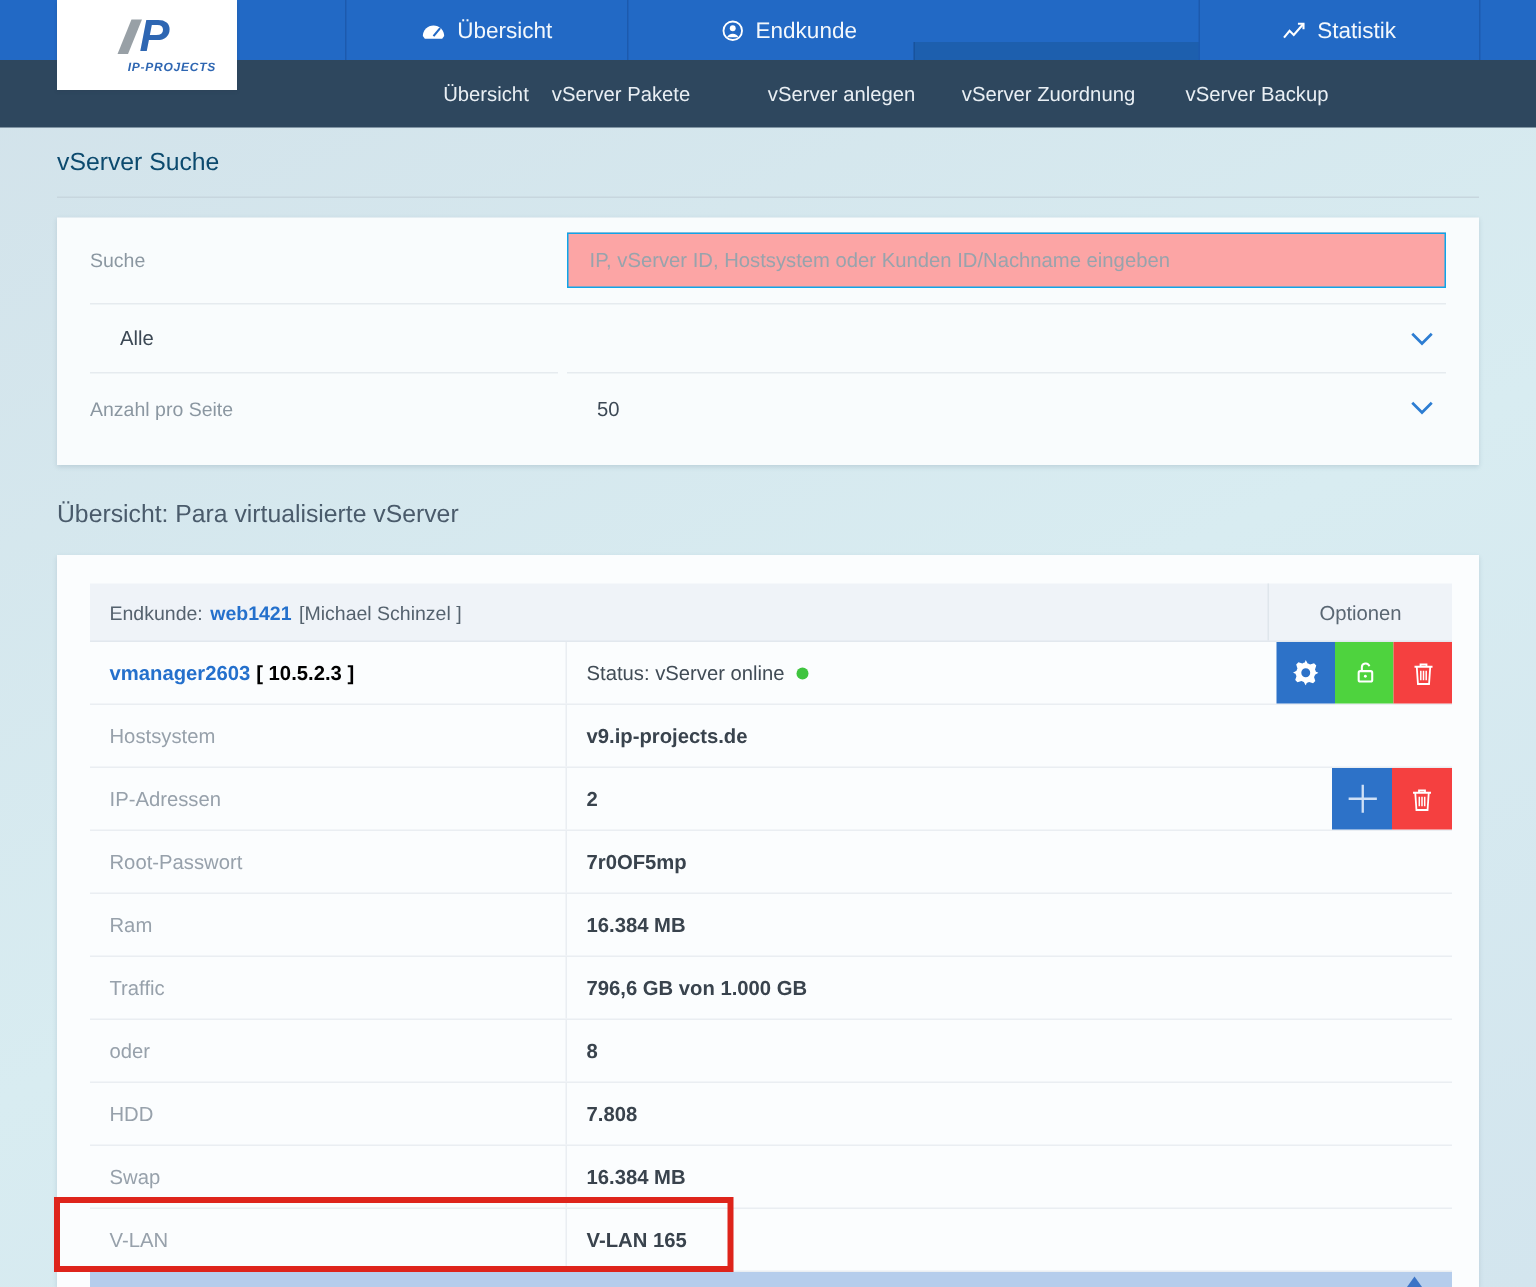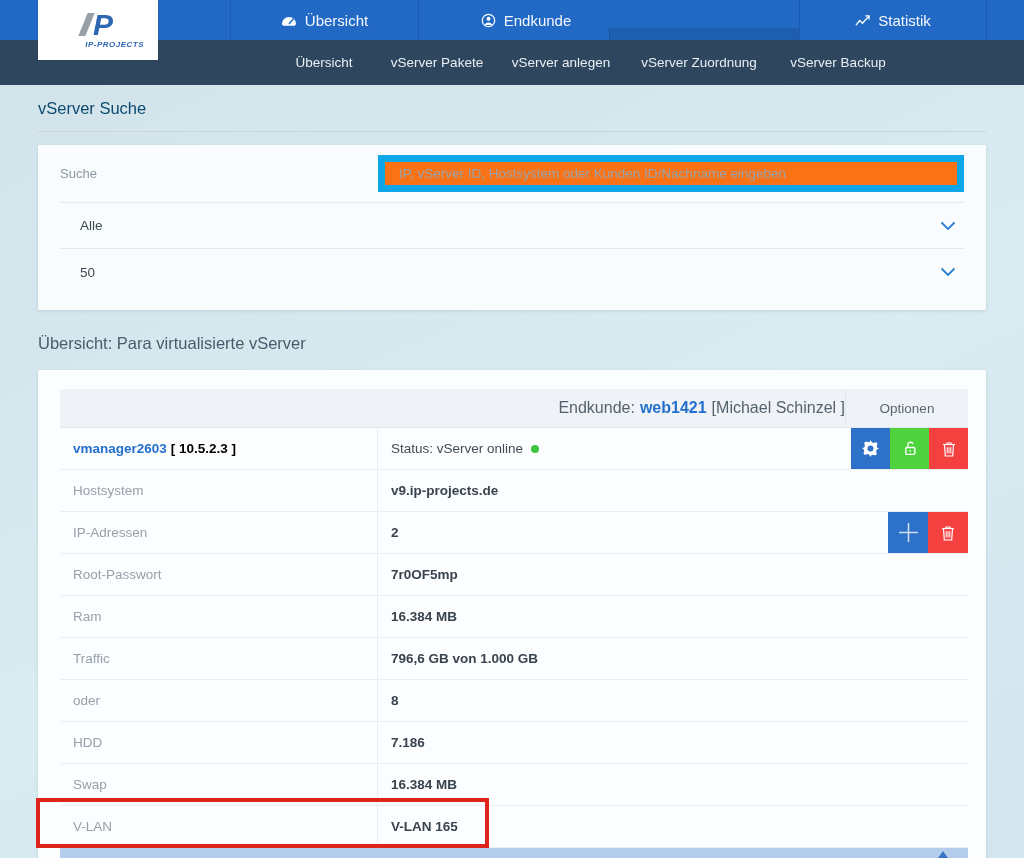--- a/index.html
+++ b/index.html
@@ -41,30 +41,30 @@
 
   
   .search-panel { position:absolute; left:38px; top:145px; width:948px; height:165px; background:#f9fcfd;
                   box-shadow:0 1px 3px rgba(70,100,120,.18); padding:0 22px; }
   .s-row { display:flex; align-items:stretch; column-gap:6px; }
   .s-row-1 { height:57px; } .s-row-2 { height:46px; } .s-row-3 { height:47px; }
   .s-label { width:312px; display:flex; align-items:center; color:#8b97a1; font-size:13px; }
   .s-value { flex:1; display:flex; align-items:center; position:relative; padding-left:20px; color:#3c4854; font-size:13.5px; }
   .s-value-input { padding-left:0; }
   .bordered .s-label, .bordered .s-value { border-top:1px solid #e6ebef; }
-  .search-input { width:100%; height:37px; background:#f97316; border:7px solid #0ea5e9; padding:0 14px;
+  .search-input { width:100%; height:37px; background:#fca5a5; border:1px solid #0ea5e9; padding:0 14px;
                   font-size:13.5px; font-family:"Liberation Sans", sans-serif; color:#3c4854; outline:none; }
   .search-input::placeholder { color:#98a3ac; }
   .chevron { position:absolute; right:8px; top:50%; transform:translateY(-50%); cursor:pointer; display:flex; }
 
   
   .results-panel { position:absolute; left:38px; top:370px; width:948px; height:488px; background:#fbfdfe;
                    box-shadow:0 1px 3px rgba(70,100,120,.18); padding:19px 18px 0 22px; }
   .t-header { height:39px; background:#eff3f8; display:flex; border-bottom:1px solid #e2e8ee; }
-  .t-header-left { flex:1; display:flex; align-items:center; padding-left:13px; font-size:16px; color:#55626e; gap:5px;justify-content:flex-end; }
+  .t-header-left { flex:1; display:flex; align-items:center; padding-left:13px; font-size:13px; color:#55626e; gap:5px; }
   .t-header-right { width:123px; border-left:1px solid #dfe6ec; display:flex; align-items:center; justify-content:center;
                     color:#5a6773; font-size:13.5px; cursor:pointer; }
   .link-blue { color:#2470cc; font-weight:bold; cursor:pointer; }
   .t-row { display:flex; height:42px; border-bottom:1px solid #eaeef2; }
   .t-label { width:317px; display:flex; align-items:center; padding-left:13px; color:#97a1ab; font-size:13.5px; gap:4px; }
   .t-label-server { color:#000000; font-weight:bold; font-size:13.5px; }
   .t-value { flex:1; border-left:1px solid #eaeef2; display:flex; align-items:center; padding-left:13px;
              color:#39434d; font-size:13.5px; font-weight:bold; gap:8px; }
   .t-value .status-text { font-weight:normal; color:#414c56; }
   .status-dot { width:8px; height:8px; border-radius:50%; background:#3fc43f; display:inline-block; }
@@ -122,21 +122,21 @@
           <path d="M1 12l4-5 3 3 7-8"></path>
           <path d="M11 2h4v4"></path>
         </svg>
     </span>
     <span>Statistik</span>
   </div>
 </div>
 
 <div class="subnav">
   <span class="subnav-item" style="left:324px;">Übersicht</span>
-  <span class="subnav-item" style="left:437px;">vServer Pakete</span>
+  <span class="subnav-item" style="left:414px;">vServer Pakete</span>
   <span class="subnav-item" style="left:561px;">vServer anlegen</span>
   <span class="subnav-item" style="left:699px;">vServer Zuordnung</span>
   <span class="subnav-item" style="left:838px;">vServer Backup</span>
 </div>
 
 <div class="logo">
   <div class="logo-mark">
     <span class="logo-slash"></span>
     <span class="logo-p">P</span>
   </div>
@@ -156,20 +156,21 @@
     <div class="s-value">
       <span>Alle</span>
       <span class="chevron">
         <svg width="16" height="10" viewBox="0 0 16 9" fill="none" stroke="#2d7dd2" stroke-width="1.8">
             <path d="M1.5 1L8 7.5 14.5 1"></path>
           </svg>
       </span>
     </div>
   </div>
   <div class="s-row s-row-3 bordered">
+    <div class="s-label">Anzahl pro Seite</div>
     <div class="s-value">
       <span>50</span>
       <span class="chevron">
         <svg width="16" height="10" viewBox="0 0 16 9" fill="none" stroke="#2d7dd2" stroke-width="1.8">
             <path d="M1.5 1L8 7.5 14.5 1"></path>
           </svg>
       </span>
     </div>
   </div>
 </div>
@@ -289,21 +290,21 @@
     <div class="t-label">oder</div>
     <div class="t-value">
       <span>8</span>
 
     </div>
   </div>
 
   <div class="t-row">
     <div class="t-label">HDD</div>
     <div class="t-value">
-      <span>7.186</span>
+      <span>7.808</span>
 
     </div>
   </div>
 
   <div class="t-row">
     <div class="t-label">Swap</div>
     <div class="t-value">
       <span>16.384 MB</span>
 
     </div>

